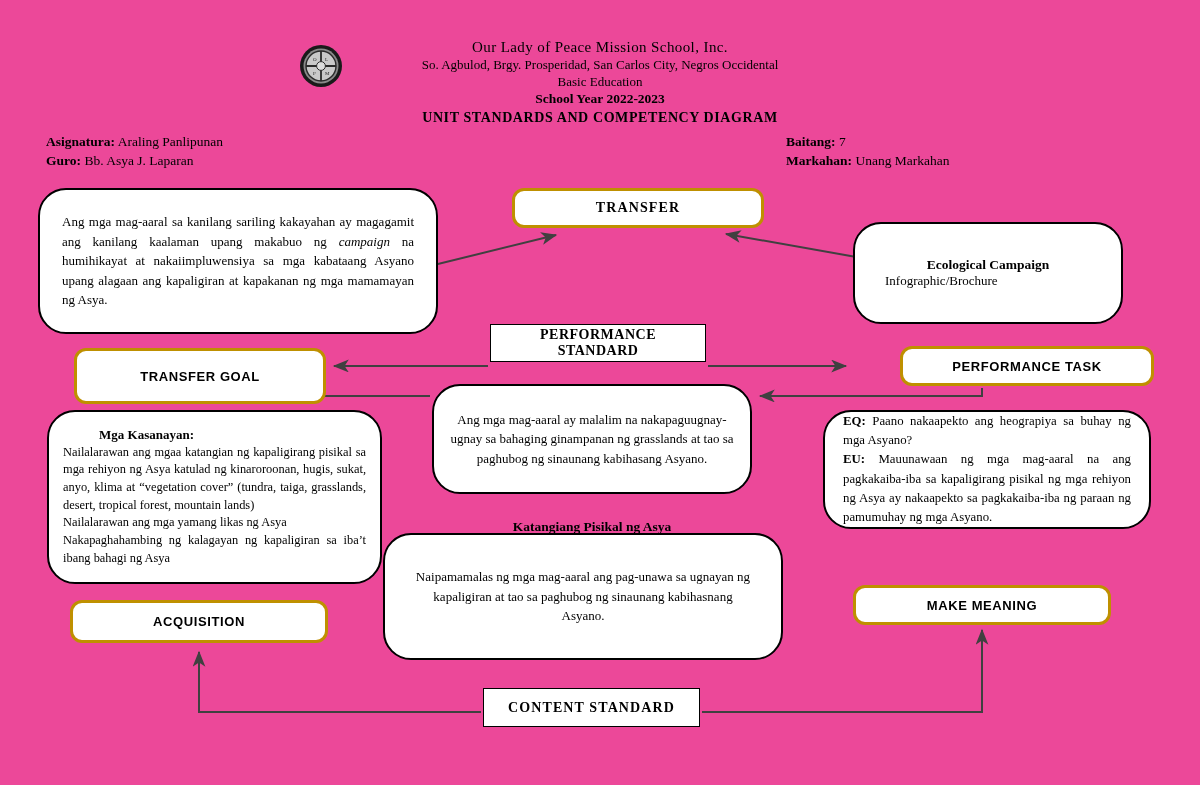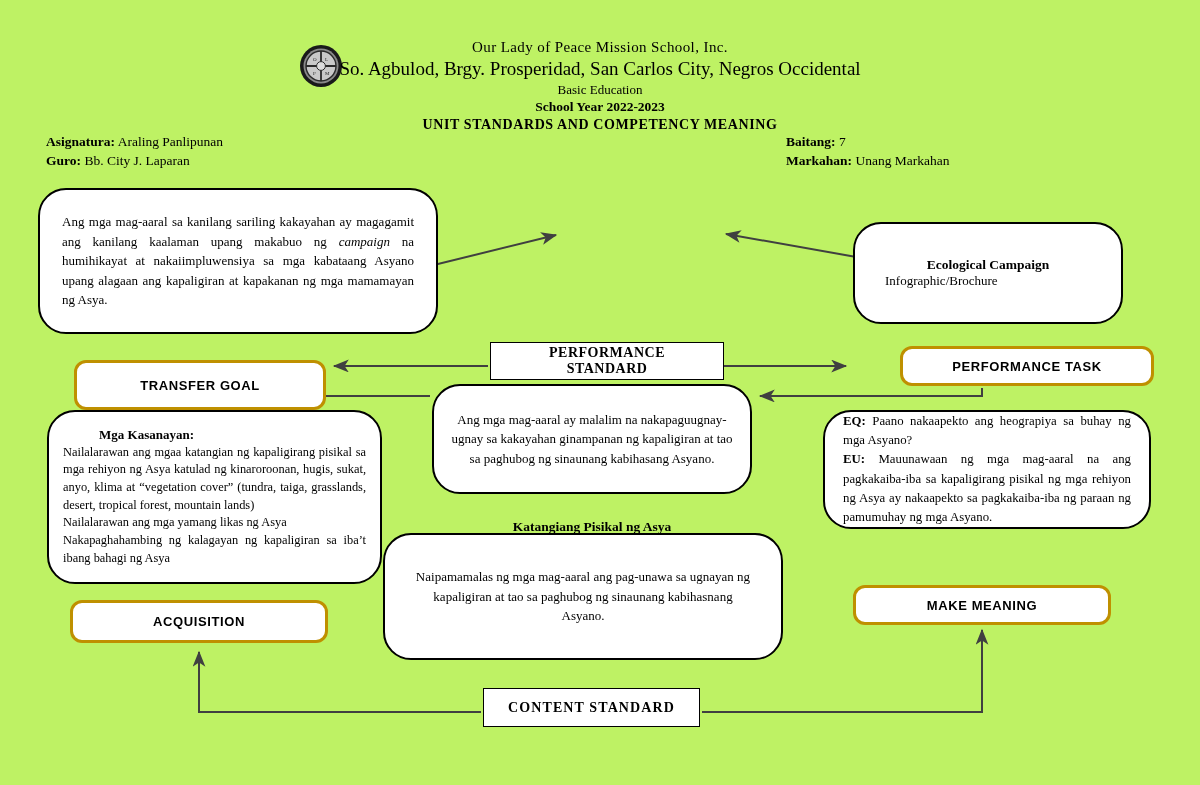--- a/index.html
+++ b/index.html
@@ -4,21 +4,21 @@
 <style>
   html, body {
     margin: 0;
     padding: 0;
     background: #ffffff;
   }
   #page {
     position: relative;
     width: 1200px;
     height: 785px;
-    background: #bef264;
+    background: #ec4899;
     overflow: hidden;
     font-family: "Liberation Serif", serif;
     color: #000000;
   }
 
   
   #connectors {
     position: absolute;
     left: 0; top: 0;
     width: 1200px;
@@ -34,21 +34,21 @@
     top: 38px;
     width: 1200px;
     text-align: center;
     z-index: 3;
   }
   .hdr-line { line-height: 1.28; }
   .hdr-school {
     font-size: 15px;
     letter-spacing: 0.4px;
   }
-  .hdr-address { font-size: 19px; }
+  .hdr-address { font-size: 13px; }
   .hdr-basic { font-size: 13px; }
   .hdr-sy { font-size: 13.5px; font-weight: bold; }
   .hdr-title {
     font-size: 14px;
     font-weight: bold;
     letter-spacing: 0.6px;
     margin-top: 1px;
   }
 
   .logo {
@@ -141,22 +141,22 @@
     font-size: 13px;
     margin-bottom: 1px;
     margin-left: 36px;
   }
 
   
   #transfer-goal-statement { left: 38px;  top: 188px; width: 400px; height: 146px; }
   #transfer-box           { left: 512px; top: 188px; width: 252px; height: 40px; }
   #performance-product    { left: 853px; top: 222px; width: 270px; height: 102px; }
 
-  #transfer-goal-label    { left: 74px;  top: 360px; width: 252px; height: 50px; }
-  #performance-standard   { left: 490px; top: 342px; width: 234px; height: 38px; }
+  #transfer-goal-label    { left: 74px;  top: 348px; width: 252px; height: 56px; }
+  #performance-standard   { left: 490px; top: 324px; width: 216px; height: 38px; }
   #performance-task-label { left: 900px; top: 346px; width: 254px; height: 40px; }
 
   #skills-box             { left: 47px;  top: 410px; width: 335px; height: 174px; }
   #performance-standard-statement { left: 432px; top: 384px; width: 320px; height: 110px; }
   #eq-eu-box              { left: 823px; top: 410px; width: 328px; height: 119px; }
 
   #content-standard-caption {
     position: absolute;
     left: 432px; top: 519px; width: 320px;
     text-align: center;
@@ -213,51 +213,54 @@
       <text x="14" y="31">P</text>
         <text x="26" y="31">M</text>
     </g>
   </svg>
 
   <div class="header-block">
     <div class="hdr-line hdr-school">Our Lady of Peace Mission School, Inc.</div>
     <div class="hdr-line hdr-address">So. Agbulod, Brgy. Prosperidad, San Carlos City, Negros Occidental</div>
     <div class="hdr-line hdr-basic">Basic Education</div>
     <div class="hdr-line hdr-sy">School Year 2022-2023</div>
-    <div class="hdr-line hdr-title">UNIT STANDARDS AND COMPETENCY MEANING</div>
+    <div class="hdr-line hdr-title">UNIT STANDARDS AND COMPETENCY DIAGRAM</div>
   </div>
 
   <div class="meta meta-left">
     <div>
       <b>Asignatura:</b>
       <span>Araling Panlipunan</span>
     </div>
     <div>
       <b>Guro:</b>
-      <span>Bb. City J. Laparan</span>
+      <span>Bb. Asya J. Laparan</span>
     </div>
   </div>
 
   <div class="meta meta-right">
     <div>
       <b>Baitang:</b>
       <span>7</span>
     </div>
     <div>
       <b>Markahan:</b>
       <span>Unang Markahan</span>
     </div>
   </div>
 
   <div class="box box-round" id="transfer-goal-statement">
     <div class="box-inner para-just">
       <span>Ang mga mag-aaral sa kanilang sariling kakayahan ay magagamit ang kanilang kaalaman upang makabuo ng </span><span class="em-italic">campaign</span><span> na humihikayat at nakaiimpluwensiya sa mga kabataang Asyano upang alagaan ang kapaligiran at kapakanan ng mga mamamayan ng Asya.</span>
     </div>
   </div>
 
+  <div class="box box-gold" id="transfer-box">
+    <div class="box-inner label-serif-caps">TRANSFER</div>
+  </div>
 
   <div class="box box-round" id="performance-product">
     <div class="box-inner">
       <div style="text-align:center;font-weight:bold;font-size:13.5px;">Ecological Campaign</div>
       <div style="text-align:left;font-size:13px;padding-left:8px;">Infographic/Brochure</div>
     </div>
   </div>
 
   <div class="box box-gold" id="transfer-goal-label">
     <div class="box-inner label-caps">TRANSFER GOAL</div>
@@ -274,21 +277,21 @@
   <div class="box box-round" id="skills-box">
     <div class="box-inner" style="padding:0 14px;">
       <div class="list-head">Mga Kasanayan:</div>
       <div class="para-left">Nailalarawan ang mgaa katangian ng kapaligirang pisikal sa mga rehiyon ng Asya katulad ng kinaroroonan, hugis, sukat, anyo, klima at “vegetation cover” (tundra, taiga, grasslands, desert, tropical forest, mountain lands)</div>
       <div class="para-left" style="text-align:left;">Nailalarawan ang mga yamang likas ng Asya</div>
       <div class="para-left">Nakapaghahambing ng kalagayan ng kapaligiran sa iba’t ibang bahagi ng Asya</div>
     </div>
   </div>
 
   <div class="box box-round" id="performance-standard-statement">
-    <div class="box-inner para-center" style="padding:0 16px;">Ang mga mag-aaral ay malalim na nakapaguugnay-ugnay sa kakayahan ginampanan ng kapaligiran at tao sa paghubog ng sinaunang kabihasang Asyano.</div>
+    <div class="box-inner para-center" style="padding:0 16px;">Ang mga mag-aaral ay malalim na nakapaguugnay-ugnay sa bahaging ginampanan ng grasslands at tao sa paghubog ng sinaunang kabihasang Asyano.</div>
   </div>
 
   <div class="box box-round" id="eq-eu-box">
     <div class="box-inner para-just" style="padding:0 18px;font-size:12.8px;line-height:1.5;">
       <span class="strongtag">EQ:</span>
       <span>Paano nakaapekto ang heograpiya sa buhay ng mga Asyano?</span><br>
       <span class="strongtag">EU:</span>
       <span>Mauunawaan ng mga mag-aaral na ang pagkakaiba-iba sa kapaligirang pisikal ng mga rehiyon ng Asya ay nakaapekto sa pagkakaiba-iba ng paraan ng pamumuhay ng mga Asyano.</span>
     </div>
   </div>

